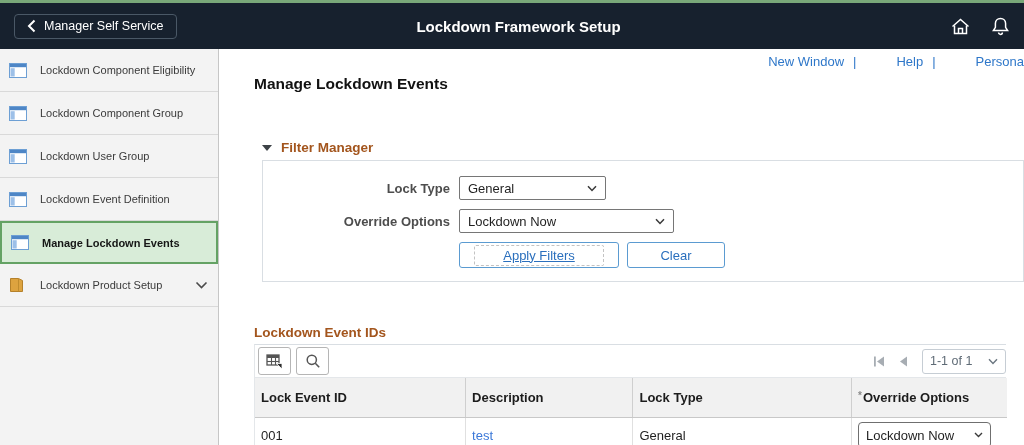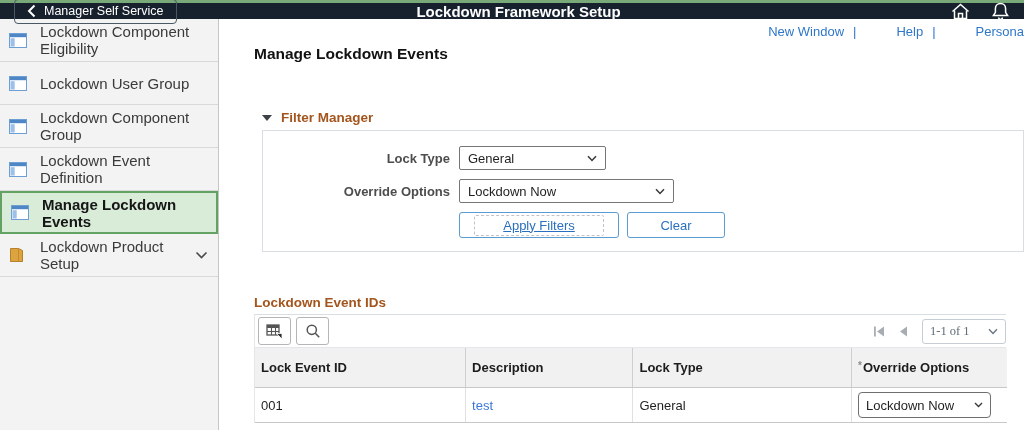--- a/index.html
+++ b/index.html
@@ -1,37 +1,37 @@
 <!DOCTYPE html>
 <html><head>
 <meta charset="utf-8">
 <style>
   * { margin:0; padding:0; box-sizing:border-box; }
   html,body { width:1024px; height:445px; overflow:hidden; background:#fff;
               font-family:"Liberation Sans", sans-serif; }
 
   
   .topstrip { height:3px; background:#79a879; }
-  .appbar { height:16px; background:#17212e; display:flex; align-items:center;
+  .appbar { height:46px; background:#17212e; display:flex; align-items:center;
             position:relative; padding:0 14px; }
   .back-btn { display:flex; align-items:center; gap:8px; height:25px; padding:0 12px;
               background:transparent; border:1px solid #4a5866; border-radius:4px;
               color:#fff; font-size:12.5px; cursor:pointer; }
   .appbar-title { position:absolute; left:13px; right:0; text-align:center; color:#fff;
                   font-size:15px; font-weight:bold; pointer-events:none; }
   .appbar-icons { margin-left:auto; display:flex; align-items:center; gap:20px; z-index:1; }
   .appbar-icons svg { display:block; }
 
   
   .shell { display:flex; height:411px; }
 
   
   .sidebar { width:243px; background:#f3f3f3; border-right:1px solid #c6c6c6; }
   .side-item { display:flex; align-items:center; height:43px; padding:0 10px 0 9px;
-               border-bottom:1px solid #d9d9d9; font-size:15px; color:#3a3a3a; cursor:pointer; }
+               border-bottom:1px solid #d9d9d9; font-size:11px; color:#3a3a3a; cursor:pointer; }
   .side-item .icn { width:18px; margin-right:13px; flex:0 0 auto; display:flex; }
   .side-item .lbl { flex:1 1 auto; }
   .side-item.selected { background:#d8ecd8; border:2px solid #64a264; font-weight:bold; color:#161616; }
   .side-item .chev { margin-left:auto; display:flex; }
 
   
   .main { flex:1; background:#fff; padding-left:35px; position:relative; }
   .links-row { display:flex; justify-content:flex-end; align-items:center; gap:9px;
                margin-top:3px; height:18px; font-size:13px; }
   .links-row a { color:#2e77c9; text-decoration:none; cursor:pointer; white-space:nowrap;margin-left:31px; }
@@ -60,21 +60,21 @@
          justify-content:center; }
   .btn-apply { width:160px;text-decoration:underline; }
   .btn-apply .inner { border:1px dashed #c3c3c3; border-radius:2px; padding:2px 28px; }
   .btn-clear { width:98px; }
 
   
   .grid-sec { margin-top:43px; }
   .grid-title { color:#a3551d; font-weight:bold; font-size:13.5px; }
   .grid-box { width:752px; margin-top:4px; border-top:1px solid #d9dee3; border-left:1px solid #e4e7ea; }
   .toolbar { height:33px; display:flex; align-items:center; padding:0 0 0 3px;
-             border-bottom:1px solid #e4e7ea;font-family:Liberation Serif, serif; }
+             border-bottom:1px solid #e4e7ea; }
   .tool-btn { width:33px; height:28px; border:1px solid #b5b5b5; border-radius:3px; background:#fff;
               display:flex; align-items:center; justify-content:center; margin-right:5px; cursor:pointer; }
   .pager { margin-left:auto; display:flex; align-items:center; gap:14px; padding-right:0; }
   .pg-btn { display:flex; cursor:default; }
   .pg-select { height:25px; width:84px; background:#fff; border:1px solid #c6cdd4; border-radius:3px;
                display:flex; align-items:center; padding:0 7px; font-size:12.5px; color:#5f6b76;
                gap:6px; cursor:pointer; }
   .pg-select .chevron { margin-left:auto; display:flex; }
 
   .tbl { width:752px; border-collapse:collapse; table-layout:fixed; }
@@ -139,31 +139,31 @@
       <span class="lbl">Lockdown Component Eligibility</span>
     </div>
     <div class="side-item">
       <span class="icn">
         <svg width="18" height="15" viewBox="0 0 18 15">
           <rect x="0.5" y="0.5" width="17" height="14" fill="#fff" stroke="#6d9fd4"></rect>
           <rect x="1" y="1" width="16" height="3.2" fill="#4e86c6"></rect>
           <rect x="1.5" y="5.2" width="4.2" height="8.3" fill="#9dc0e8"></rect>
         </svg>
       </span>
+      <span class="lbl">Lockdown Component Group</span>
+    </div>
+    <div class="side-item">
+      <span class="icn">
+        <svg width="18" height="15" viewBox="0 0 18 15">
+          <rect x="0.5" y="0.5" width="17" height="14" fill="#fff" stroke="#6d9fd4"></rect>
+          <rect x="1" y="1" width="16" height="3.2" fill="#4e86c6"></rect>
+          <rect x="1.5" y="5.2" width="4.2" height="8.3" fill="#9dc0e8"></rect>
+        </svg>
+      </span>
       <span class="lbl">Lockdown User Group</span>
-    </div>
-    <div class="side-item">
-      <span class="icn">
-        <svg width="18" height="15" viewBox="0 0 18 15">
-          <rect x="0.5" y="0.5" width="17" height="14" fill="#fff" stroke="#6d9fd4"></rect>
-          <rect x="1" y="1" width="16" height="3.2" fill="#4e86c6"></rect>
-          <rect x="1.5" y="5.2" width="4.2" height="8.3" fill="#9dc0e8"></rect>
-        </svg>
-      </span>
-      <span class="lbl">Lockdown Component Group</span>
     </div>
     <div class="side-item">
       <span class="icn">
         <svg width="18" height="15" viewBox="0 0 18 15">
           <rect x="0.5" y="0.5" width="17" height="14" fill="#fff" stroke="#6d9fd4"></rect>
           <rect x="1" y="1" width="16" height="3.2" fill="#4e86c6"></rect>
           <rect x="1.5" y="5.2" width="4.2" height="8.3" fill="#9dc0e8"></rect>
         </svg>
       </span>
       <span class="lbl">Lockdown Event Definition</span>

